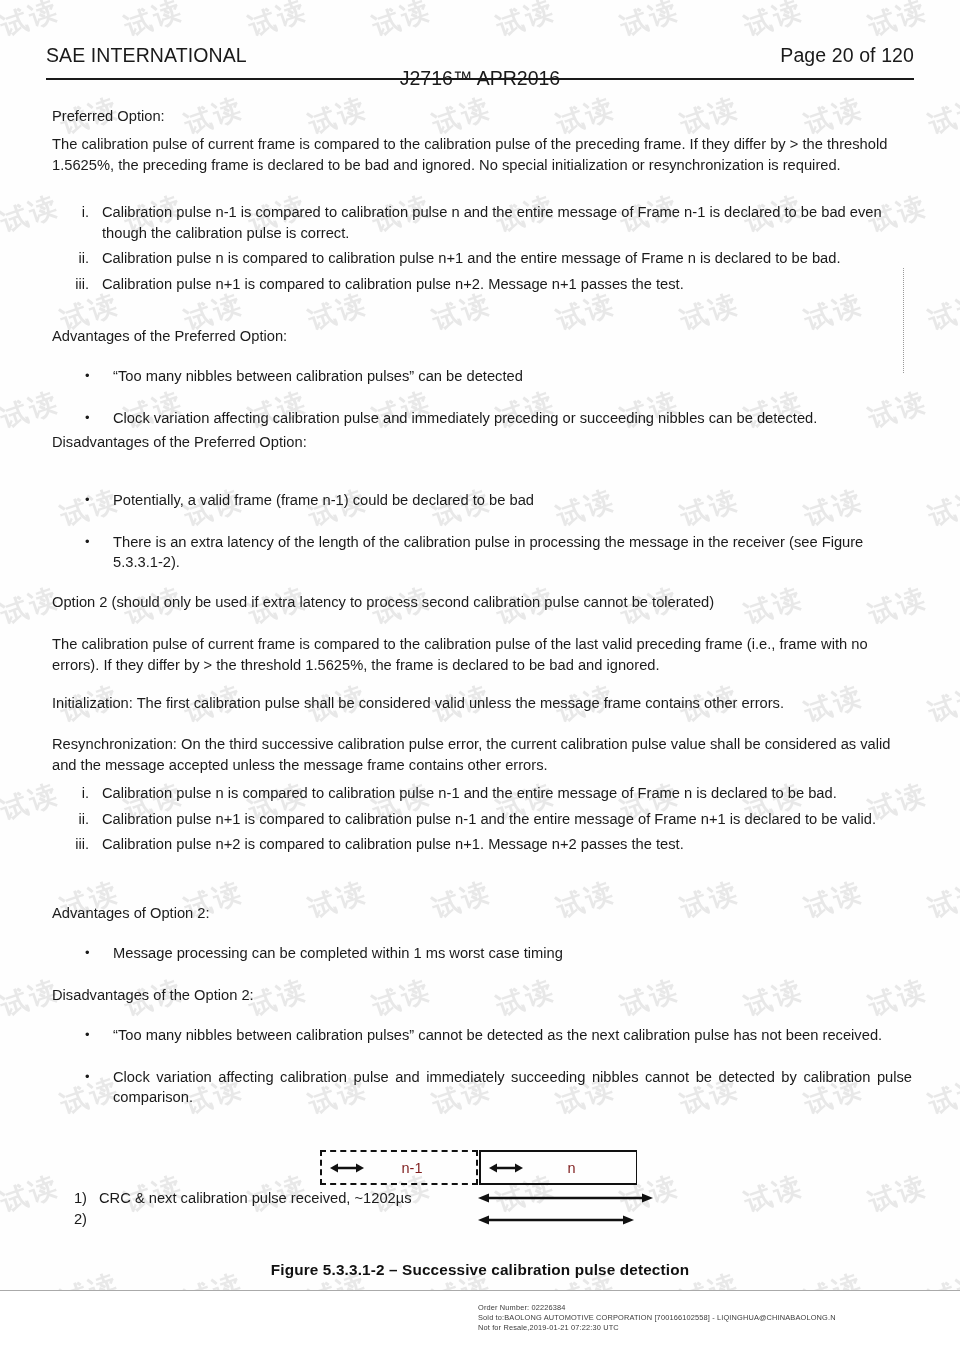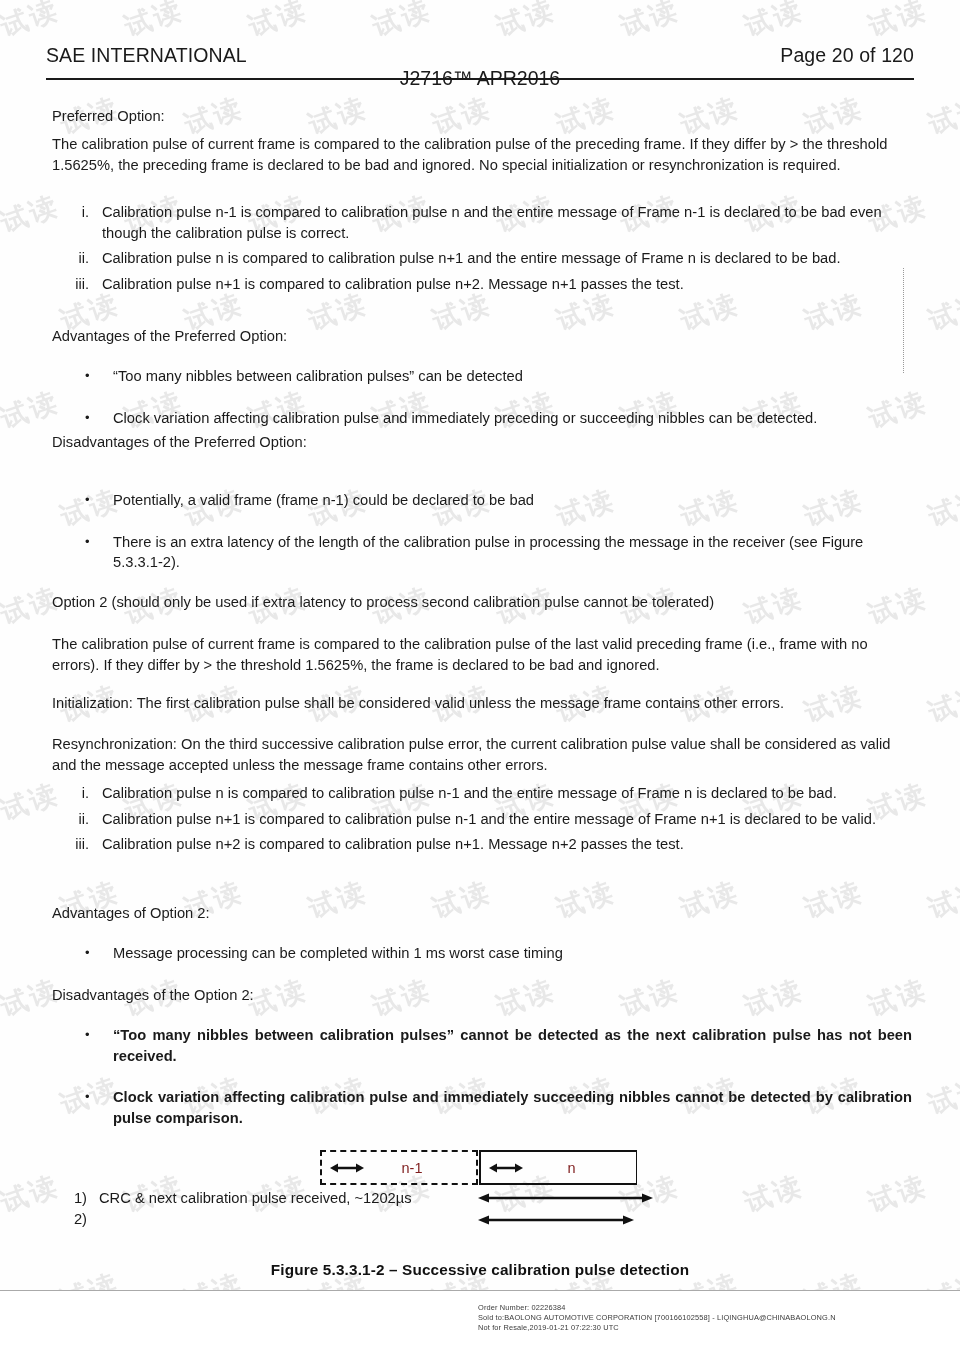--- a/index.html
+++ b/index.html
@@ -115,21 +115,21 @@
   .bullets .bullet {
     width: 61px;
     flex: 0 0 61px;
     text-align: left;
     padding-left: 33px;
     box-sizing: border-box;
     font-size: 13px;
     line-height: 20.6px;
   }
   .bullets .btext { flex: 1 1 auto; }
-  .bullets.justify .btext { text-align: justify; font-weight: bold; }
+  .bullets.justify .btext { text-align: justify; }
 
   
   #figure {
     position: absolute;
     left: 0;
     top: 1142px;
     width: 960px;
     height: 130px;
   }
   .frame-row {

